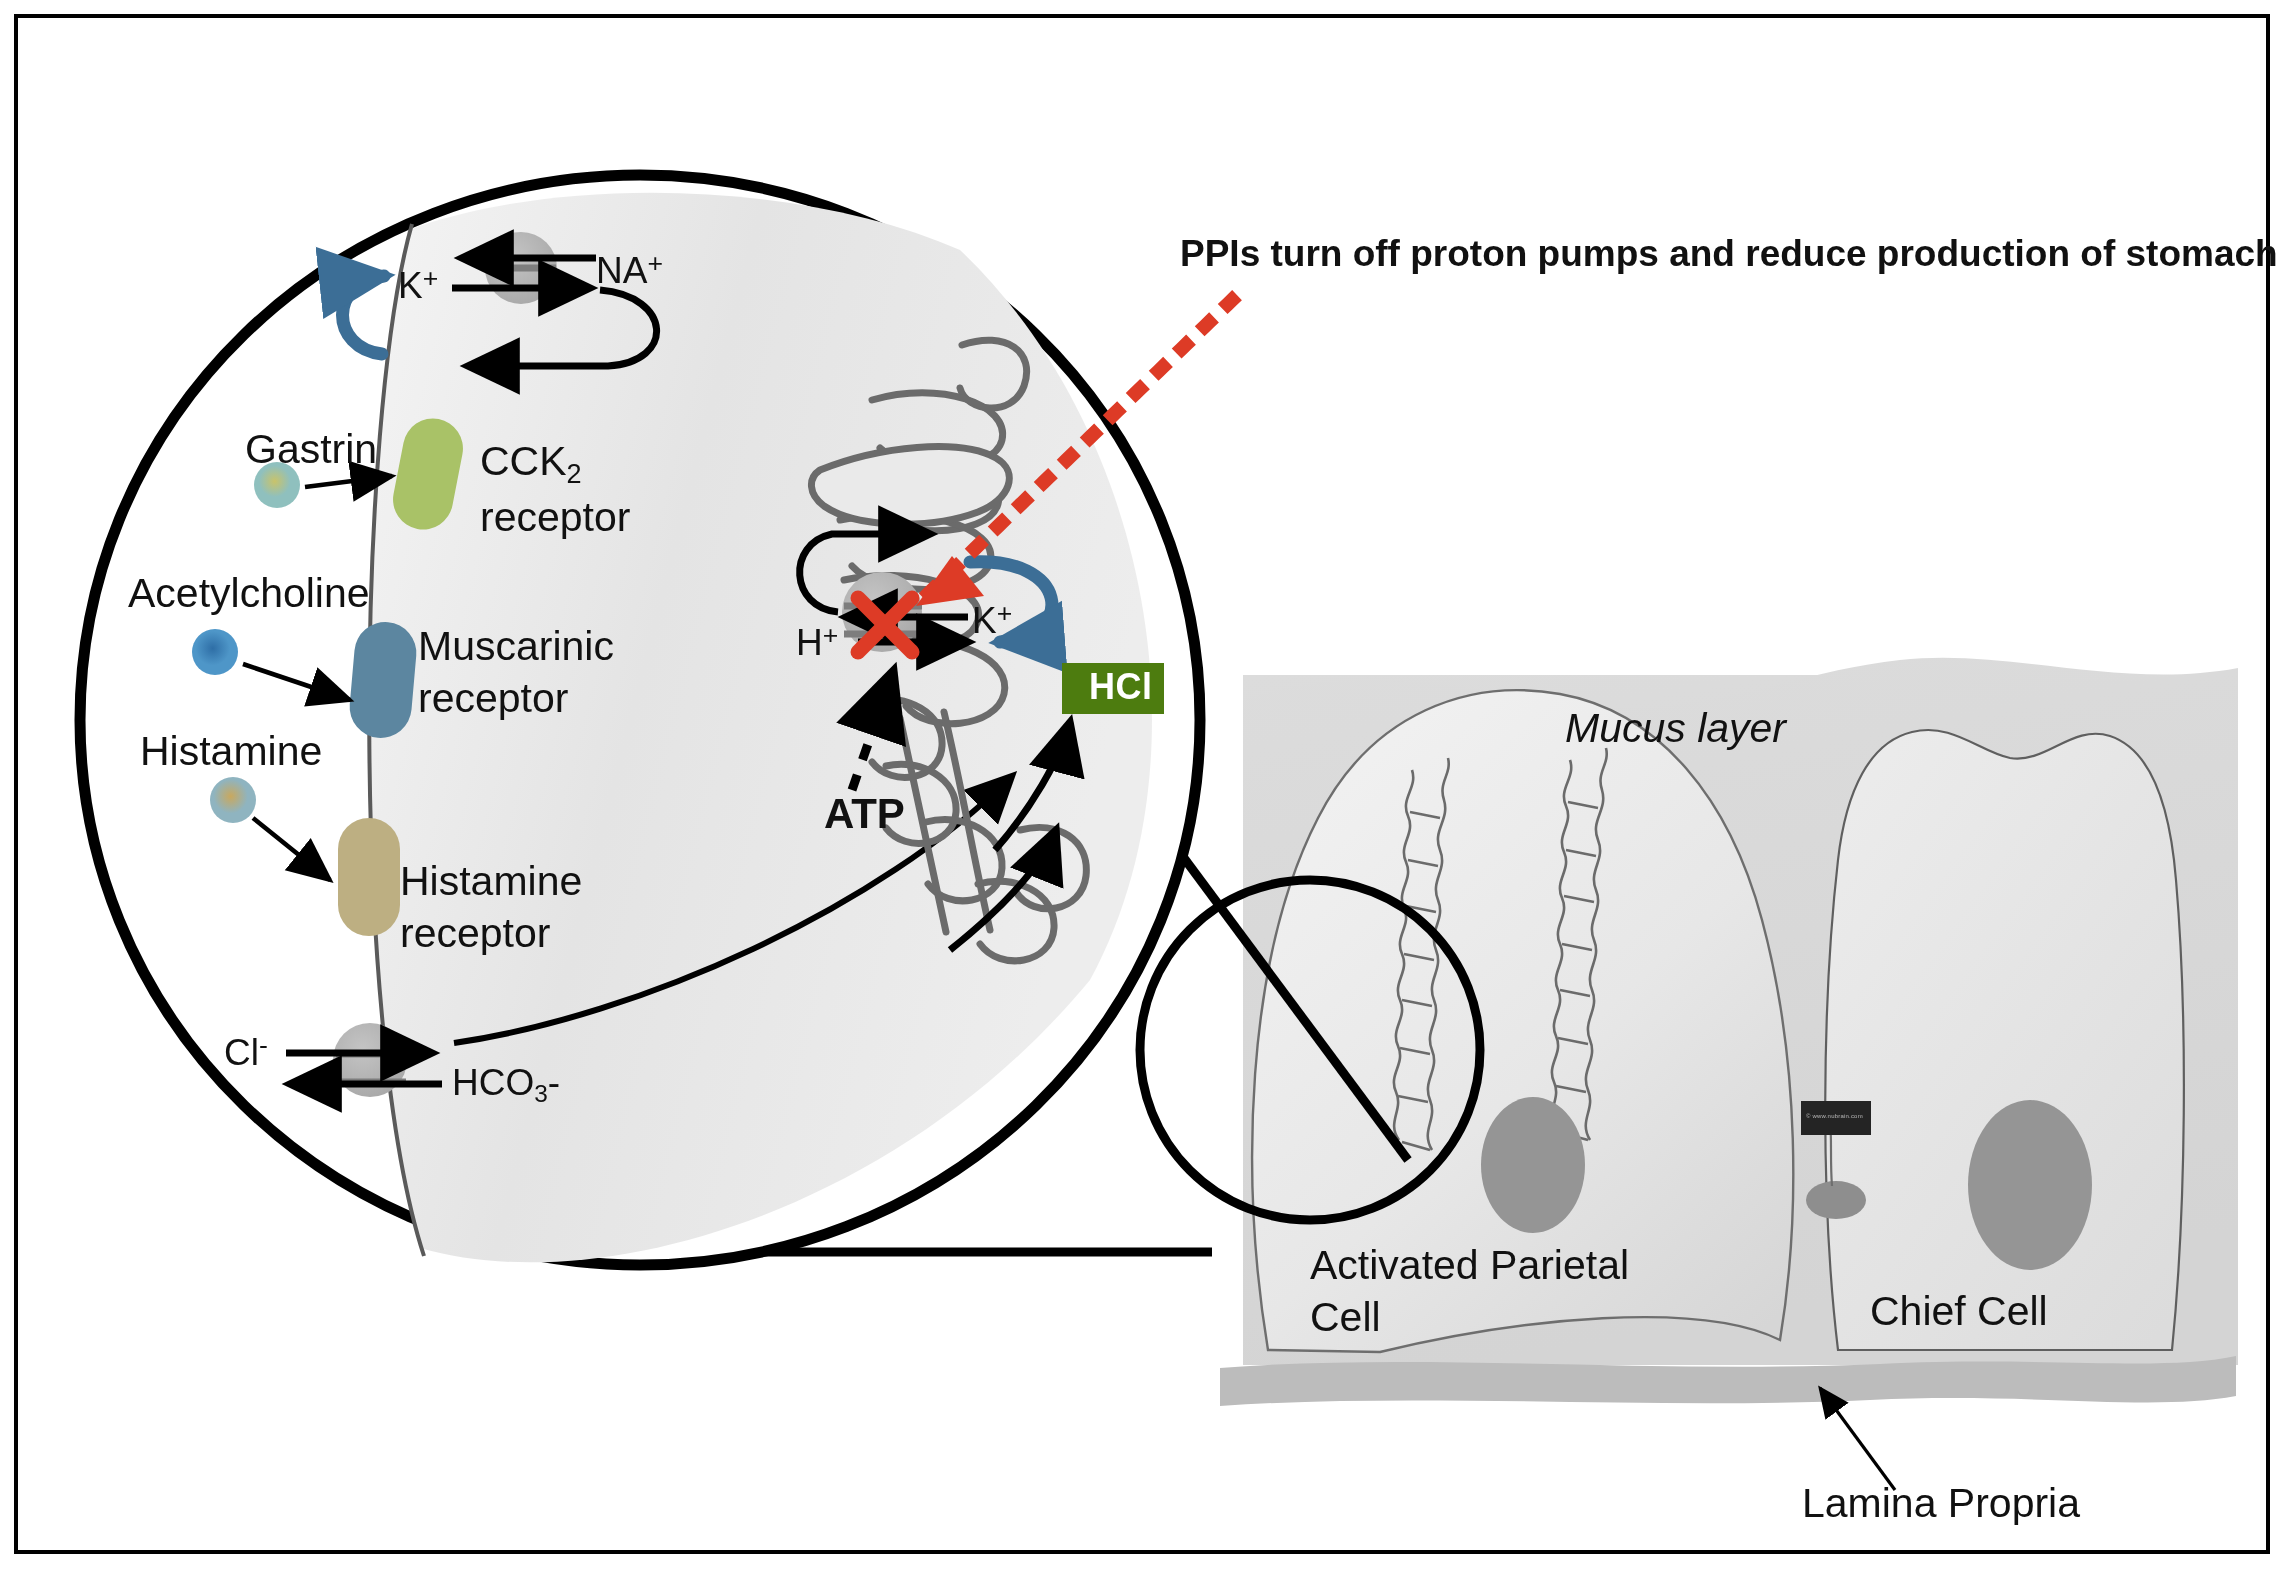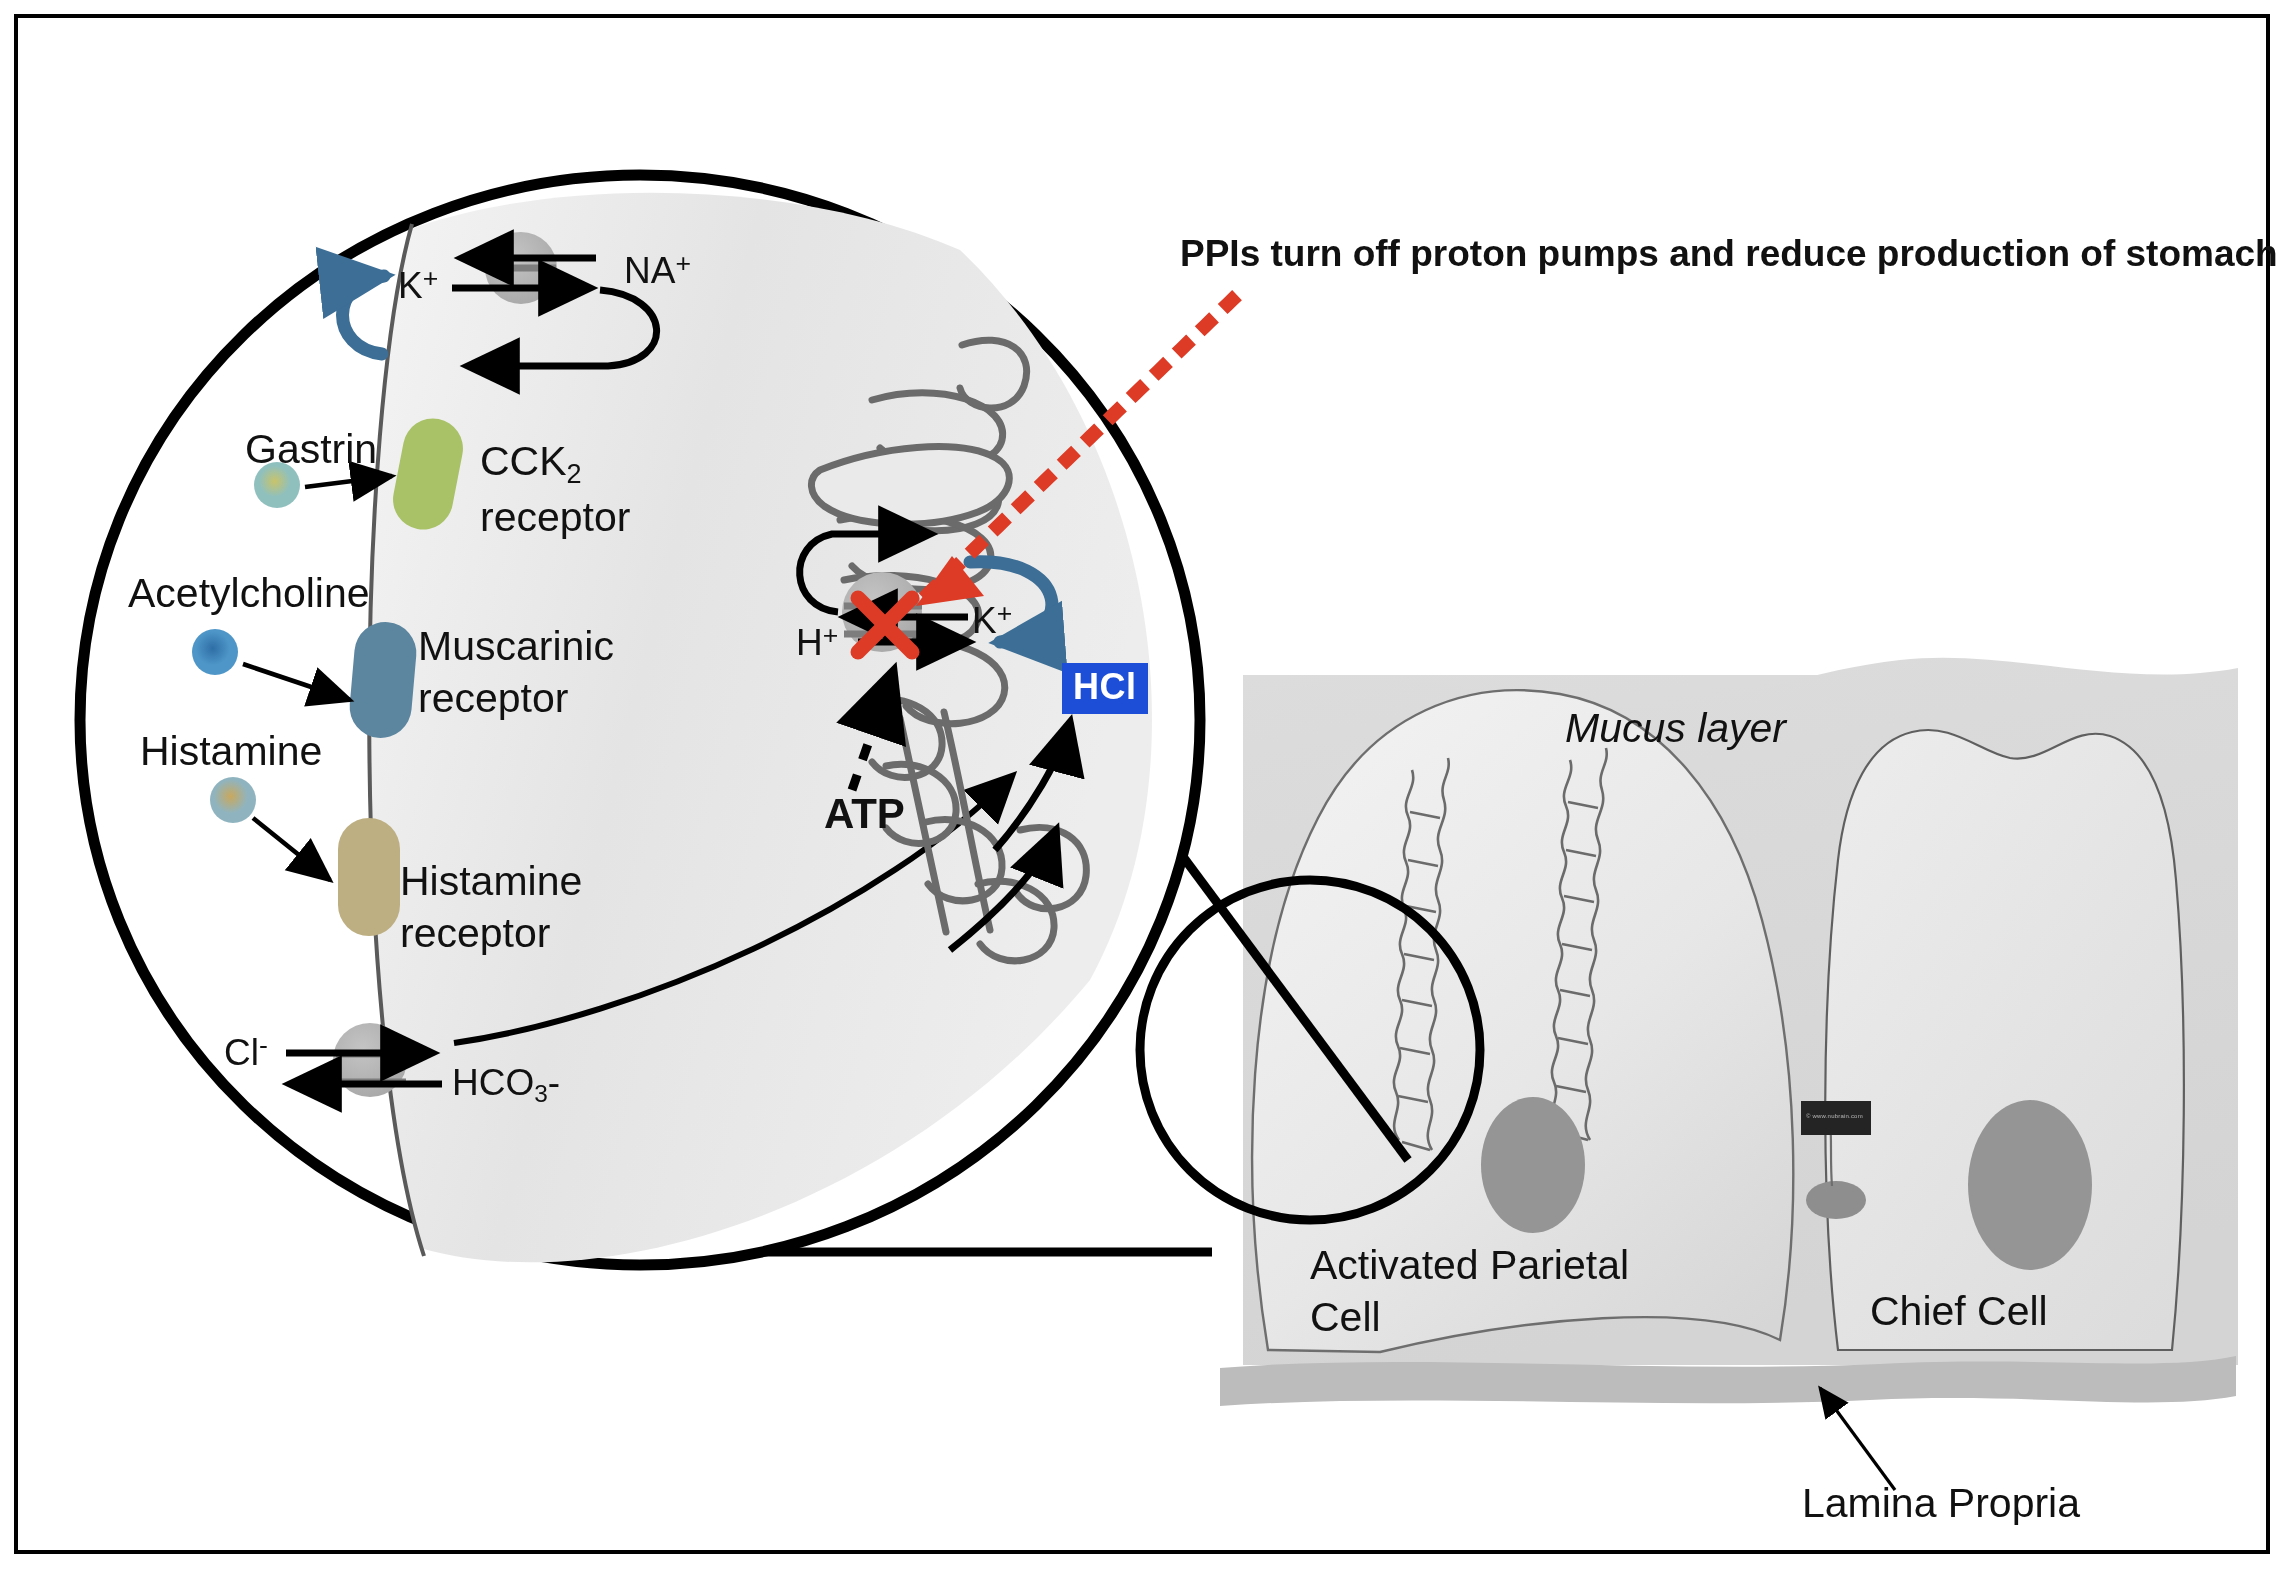--- a/index.html
+++ b/index.html
@@ -10,22 +10,22 @@
   .txt{position:absolute;color:#111;white-space:pre;}
   .lbl-lg{font-size:41px;}
   .lbl-sm{font-size:42px;}
   .ion{font-size:37px;}
   .bold{font-weight:bold;}
   .ital{font-style:italic;}
   .ctr{text-align:left;}
   .sub{font-size:0.66em;vertical-align:-0.28em;}
   .sup{font-size:0.72em;vertical-align:0.42em;}
   #ppi-note{left:1180px;top:232px;width:640px;font-size:37px;font-weight:bold;line-height:1.17;text-align:center;}
-  #hcl-badge{position:absolute;left:1062px;top:663px;background:#1d4ed8;color:#fff;font-weight:bold;
-             font-size:36px;padding:3px 11px 6px 11px;letter-spacing:0.5px;}
+  #hcl-badge{position:absolute;left:1062px;top:663px;background:#4d7c0f;color:#fff;font-weight:bold;
+             font-size:36px;padding:3px 11px 6px 27px;letter-spacing:0.5px;}
   #wm{position:absolute;left:1801px;top:1101px;width:70px;height:34px;background:#242424;}
   #wm span{color:#b9b9b9;font-size:6px;display:block;padding:12px 0 0 5px;letter-spacing:0.2px;}
 </style>
 </head>
 <body>
 
 <div id="stage">
 
   <div id="frame"></div>
 
@@ -232,21 +232,21 @@
       </g>
 
       <line x1="1232" y1="300" x2="928" y2="594" stroke="#DD3B26" stroke-width="14" stroke-dasharray="6 26" stroke-linecap="square"></line>
       <path d="M916,606 L984,596 L952,556 Z" fill="#DD3B26"></path>
     </g>
   </svg>
 
   <div class="txt ctr" id="ppi-note">PPIs turn off proton pumps and reduce production of stomach acid.</div>
 
   <div class="txt ion" style="left:398px;top:263px;"><span>K</span><span class="sup">+</span></div>
-  <div class="txt ion" style="left:624px;top:248px;"><span>NA</span><span class="sup">+</span></div>
+  <div class="txt ion" style="left:596px;top:248px;"><span>NA</span><span class="sup">+</span></div>
 
   <div class="txt lbl-lg" style="left:245px;top:426px;">Gastrin</div>
   <div class="txt lbl-lg" style="left:128px;top:570px;">Acetylcholine</div>
   <div class="txt lbl-lg" style="left:140px;top:728px;">Histamine</div>
 
   <div class="txt lbl-lg ctr" style="left:480px;top:435px;width:240px;line-height:1.28;"><span>CCK</span><span class="sub">2</span><br><span>receptor</span></div>
 
   <div class="txt lbl-lg ctr" style="left:418px;top:620px;width:300px;line-height:1.28;"><span>Muscarinic</span><br><span>receptor</span></div>
 
   <div class="txt lbl-lg ctr" style="left:400px;top:855px;width:300px;line-height:1.28;"><span>Histamine</span><br><span>receptor</span></div>

